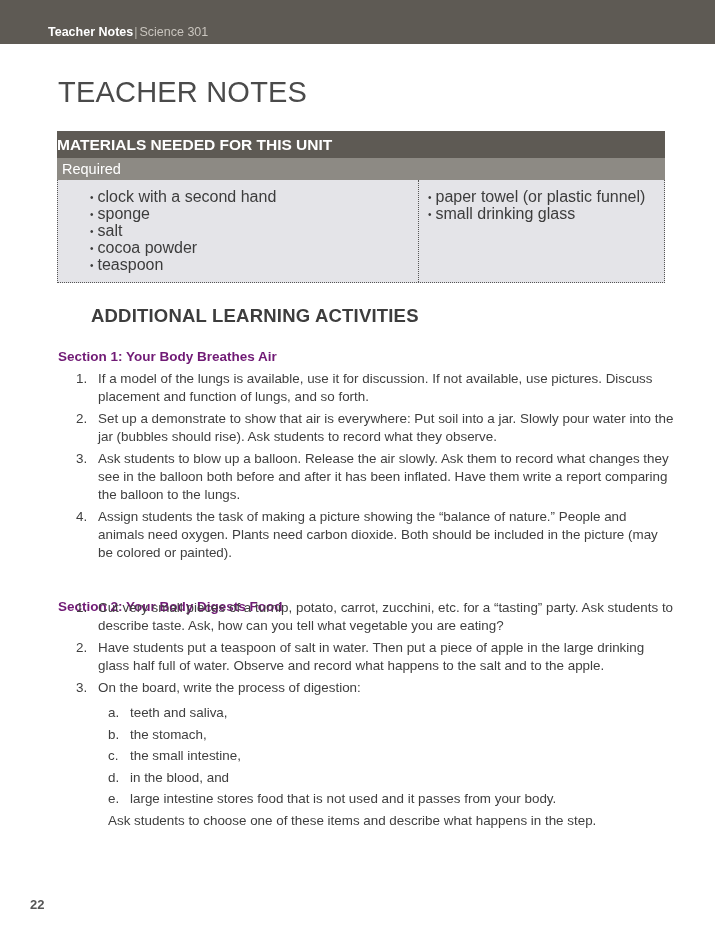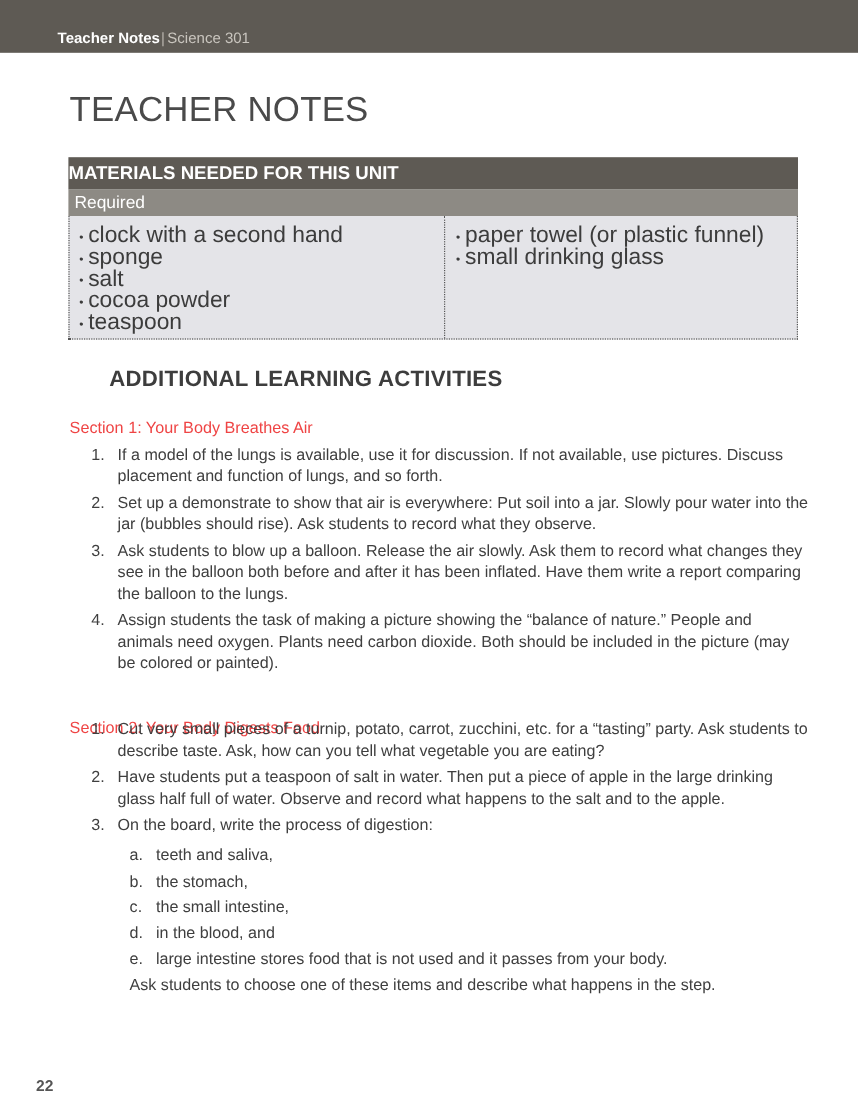--- a/index.html
+++ b/index.html
@@ -37,32 +37,32 @@
   }
   .materials-sub {
     height: 22px; background: #8d8a84; color: #ffffff;
     font-size: 14.5px; line-height: 22px; padding-left: 5px;
   }
   .materials-body {
     display: flex; height: 103px; background: #e4e4e8;
     border-left: 1px dotted #555; border-right: 1px dotted #555; border-bottom: 1px dotted #555;
     box-sizing: border-box;
   }
-  .mat-col { flex: 1; padding: 9px 0 16px 8px; font-size: 19px; line-height: 16px; color: #3c3c3c; }
+  .mat-col { flex: 1; padding: 9px 0 16px 8px; font-size: 16px; line-height: 16px; color: #3c3c3c; margin-left: 24px; }
   .mat-col + .mat-col { border-left: 1px dotted #555; padding-left: 9px; }
   .mat-col div::before { content: "\2022"; margin-right: 4px; font-size: 10px; vertical-align: 1px; }
   .mat-col:first-child { flex: 0 0 304px; }
 
   .activities-heading {
     position: absolute; left: 58px; top: 305px;
     font-size: 18.5px; font-weight: bold; color: #3d3d3d; letter-spacing: 0.2px; margin-left: 33px;
   }
   .section-heading {
     position: absolute; left: 58px;
-    font-size: 13.5px; font-weight: normal; color: #ef4444;
+    font-size: 13.5px; font-weight: bold; color: #701a75;
   }
   .list {
     position: absolute; left: 76px; width: 600px;
     font-size: 13.4px; line-height: 18px; color: #3f3f3f;
   }
   .item { display: flex; margin-bottom: 4px; }
   .num { width: 22px; flex: 0 0 22px; }
   .txt { flex: 1; }
   .sub {
     position: absolute; left: 108px; font-size: 13.4px; line-height: 18px; color: #3f3f3f;

